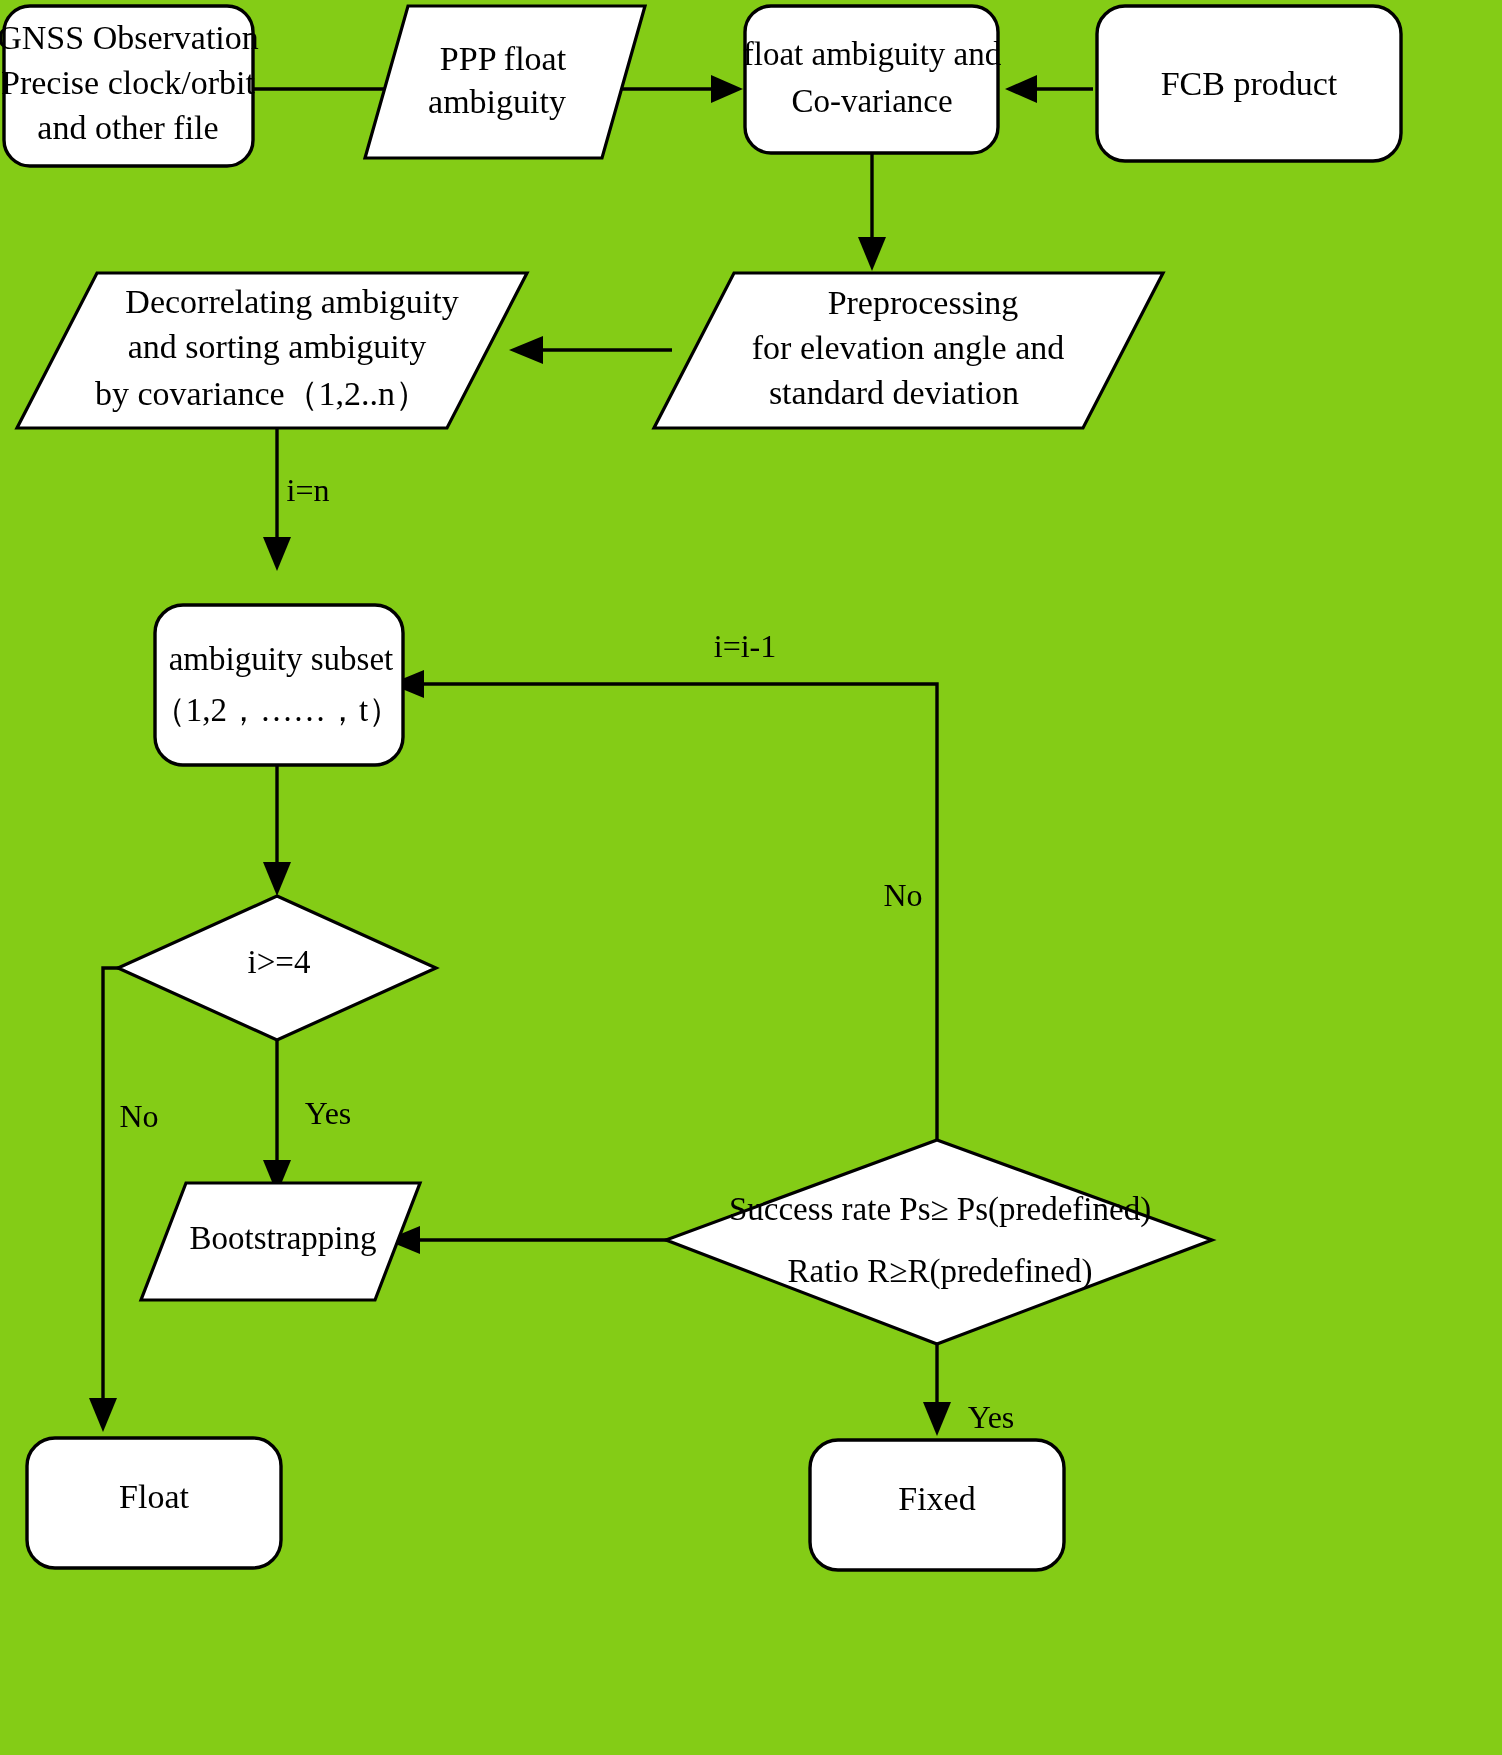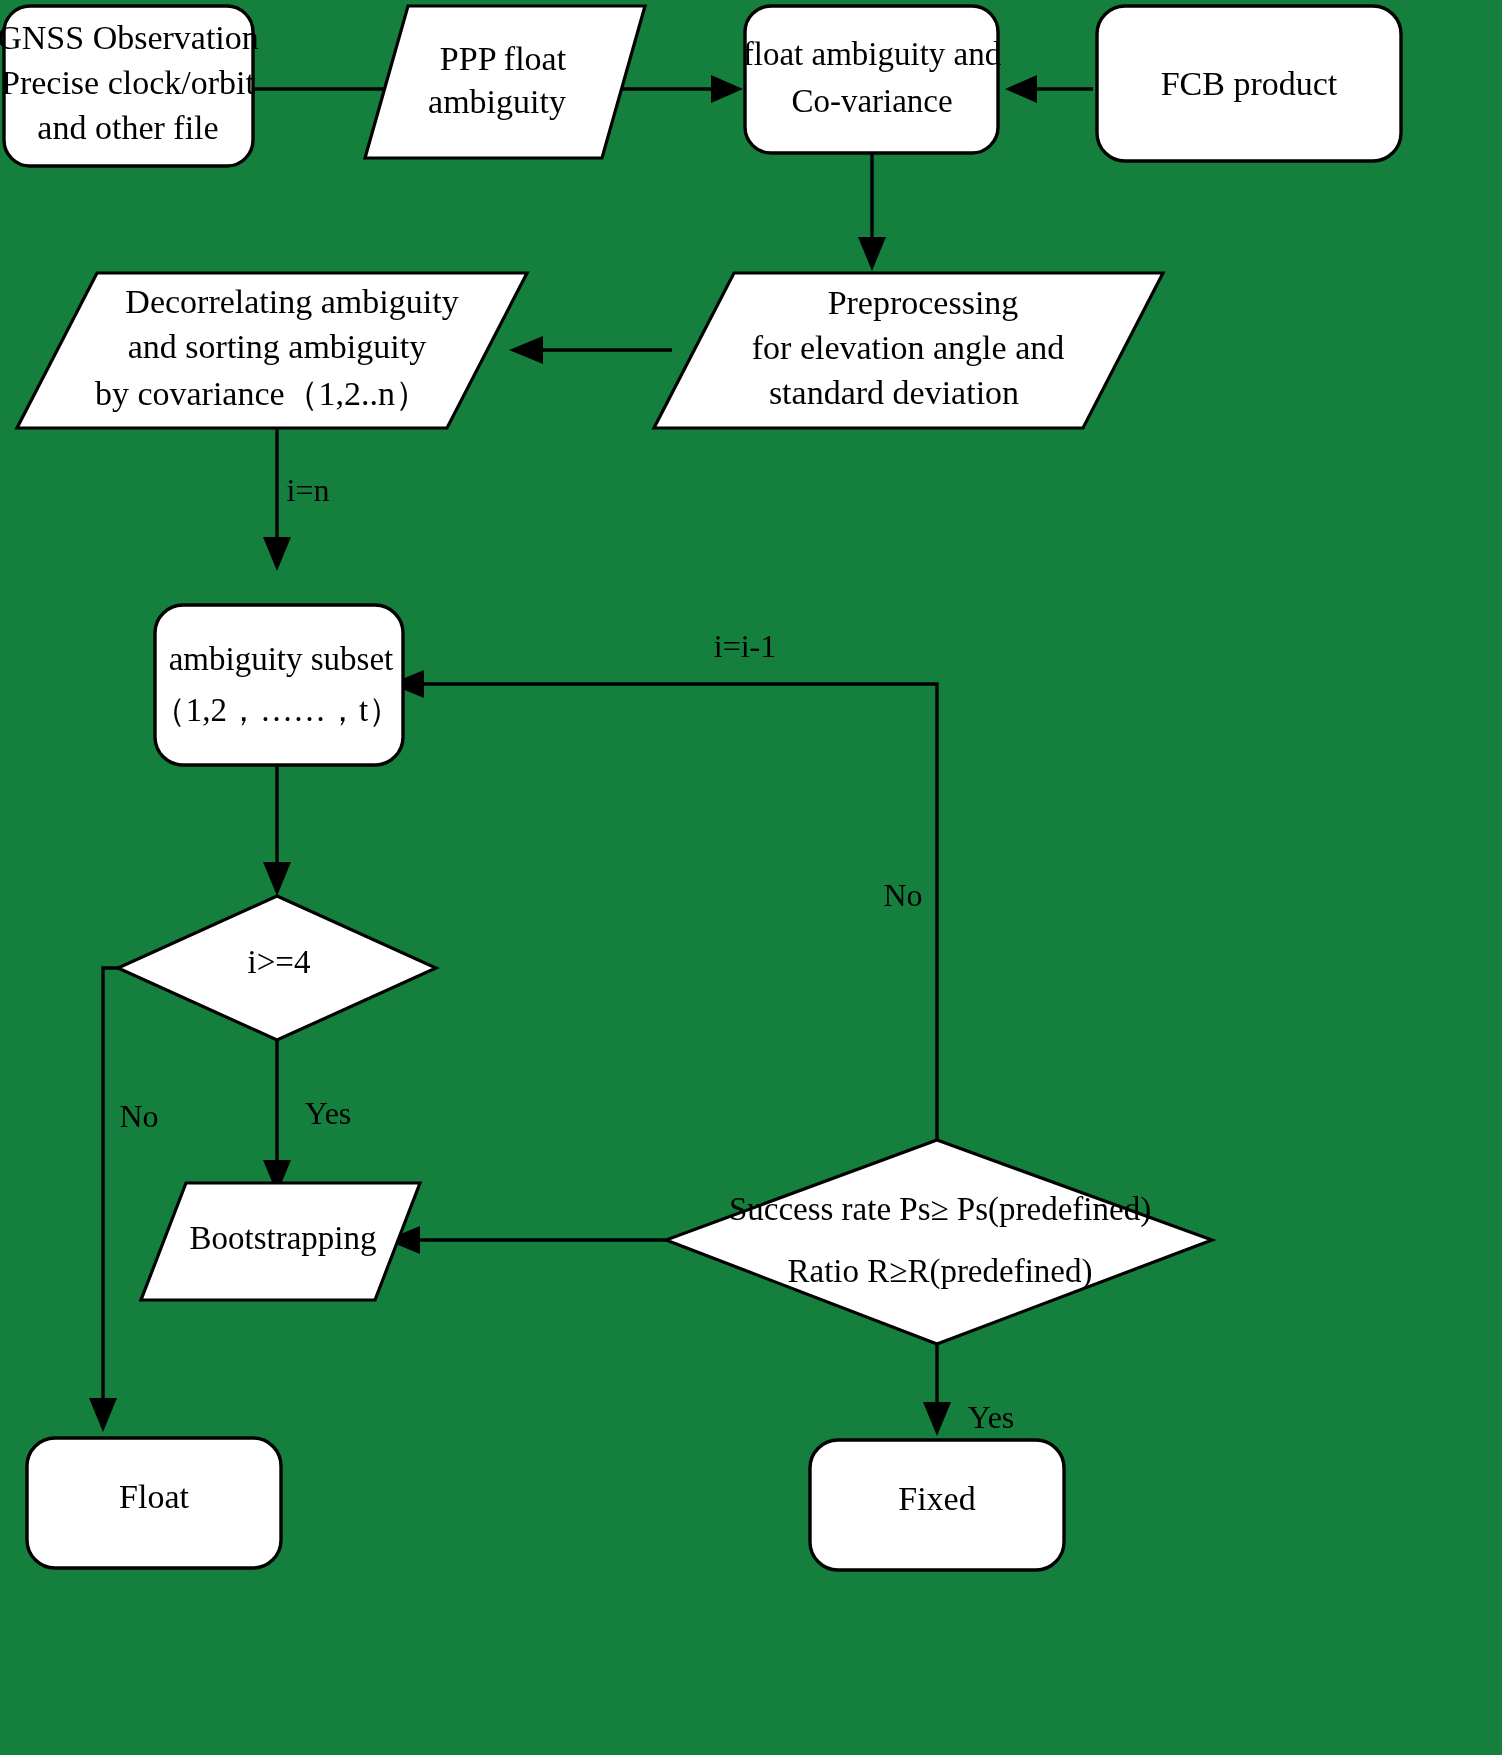--- a/index.html
+++ b/index.html
@@ -8,21 +8,21 @@
     background: #ffffff;
   }
   body {
     font-family: "Liberation Serif", "DejaVu Serif", serif;
     color: #000000;
   }
   #stage {
     position: relative;
     width: 1502px;
     height: 1755px;
-    background: #15803d;
+    background: #84cc16;
     overflow: hidden;
   }
   #flow-svg {
     position: absolute;
     left: 0;
     top: 0;
     width: 1502px;
     height: 1755px;
   }
   .node-text {

